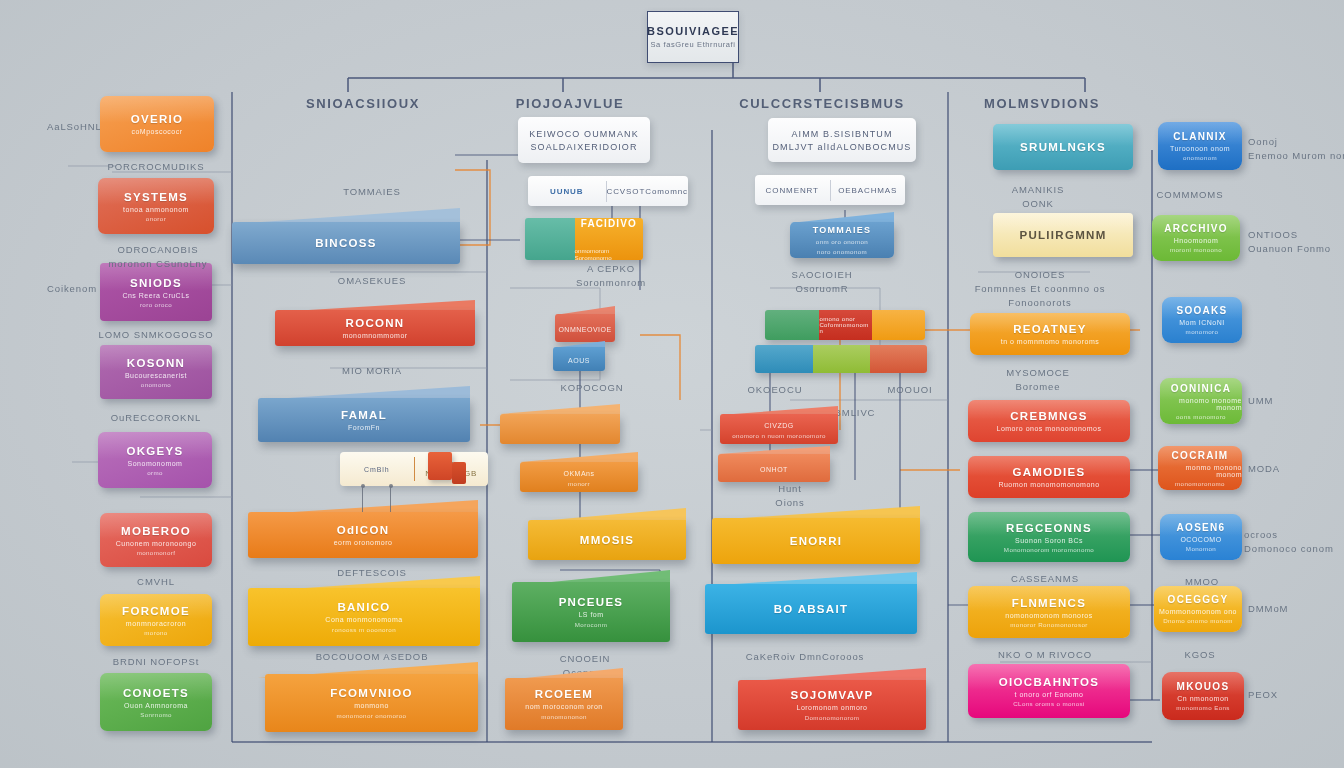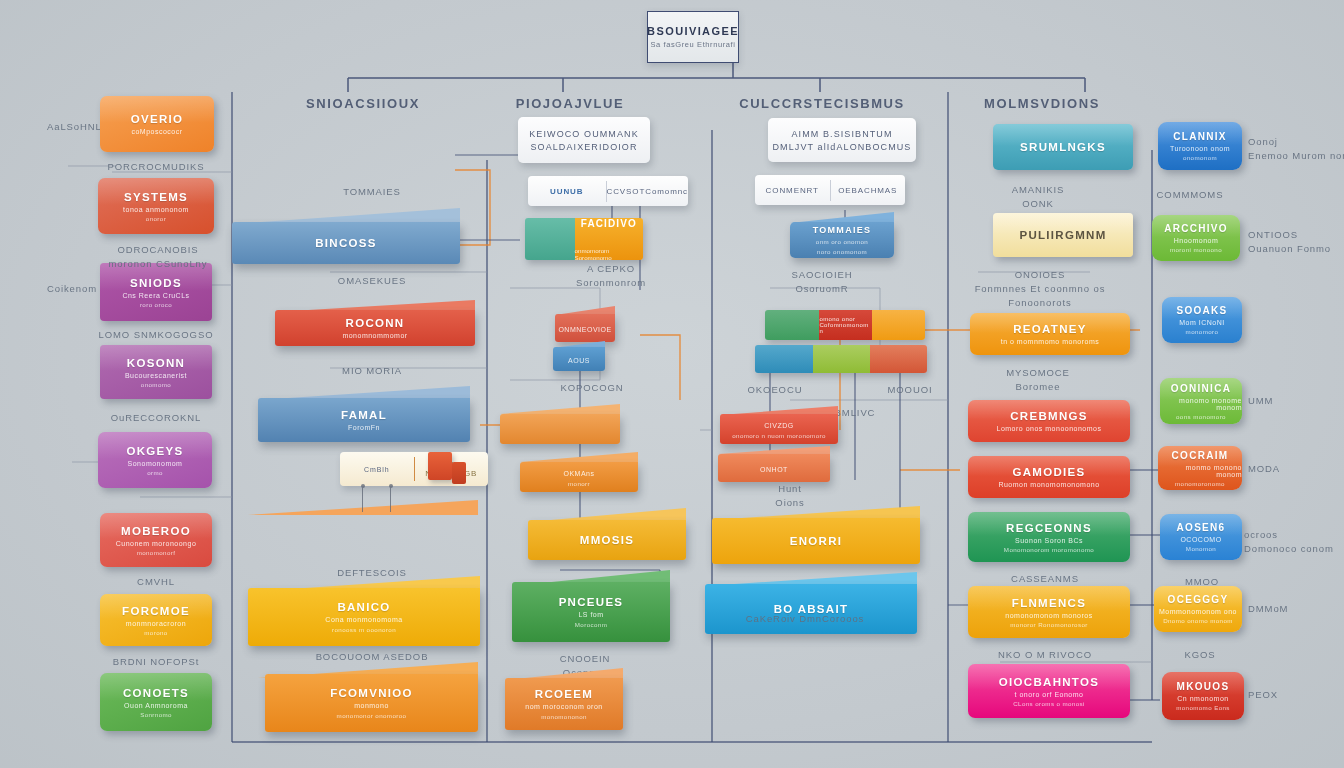--- a/index.html
+++ b/index.html
@@ -298,20 +298,24 @@
   </div>
   <div class="bar3d" style="left:258px; top:386px; width:212px; height:56px;">
     <div class="top" style="height:0;border-left:212px solid transparent;border-bottom:14px solid #9cbbd9;"></div>
     <div class="face" style="height:44px; background:linear-gradient(180deg,#7aa6cd,#5282b1);">
       <div class="t1">FAMAL</div>
       <div class="t2">ForomFn</div>
     </div>
   </div>
   <div class="bar3d" style="left:248px; top:500px; width:230px; height:58px;">
     <div class="top" style="height:0;border-left:230px solid transparent;border-bottom:15px solid #f5a55c;"></div>
+    <div class="face" style="height:46px; background:linear-gradient(180deg,#f59a47,#e87b18);">
+      <div class="t1">OdICON</div>
+      <div class="t2">eorm oronomoro</div>
+    </div>
   </div>
   <div class="bar3d" style="left:248px; top:576px; width:232px; height:70px;">
     <div class="top" style="height:0;border-left:232px solid transparent;border-bottom:16px solid #f8c94d;"></div>
     <div class="face" style="height:58px; background:linear-gradient(180deg,#f8c32c,#eeab07);">
       <div class="t1">BANICO</div>
       <div class="t2">Cona monmonomoma</div>
       <div class="t3">ronooss m ooonoron</div>
     </div>
   </div>
   <div class="bar3d" style="left:258px; top:662px; width:220px; height:70px;">
@@ -479,22 +483,30 @@
     </div>
   </div>
 
   <div class="bar3d" style="left:705px; top:572px; width:212px; height:62px;">
     <div class="top" style="height:0;border-left:212px solid transparent;border-bottom:14px solid #6cc6ec;"></div>
     <div class="face" style="height:50px;background:linear-gradient(180deg,#3cb3e6,#1c95cd);">
       <div class="t1">BO ABSAIT</div>
     </div>
   </div>
 
-  <div class="lbl" style="left:805px; top:612px;">CaKeRoiv  DmnCorooos</div>
-
+  <div class="lbl" style="left:805px; top:650px;">CaKeRoiv  DmnCorooos</div>
+
+  <div class="bar3d" style="left:738px; top:668px; width:188px; height:62px;">
+    <div class="top" style="height:0;border-left:188px solid transparent;border-bottom:14px solid #ee7468;"></div>
+    <div class="face" style="height:50px;background:linear-gradient(180deg,#ea5948,#d43a2b);">
+      <div class="t1">SOJOMVAVP</div>
+      <div class="t2">Loromonom onmoro</div>
+      <div class="t3">Domonomonorom</div>
+    </div>
+  </div>
 
   <div class="card" style="left:993px; top:124px; width:140px; height:46px; background:linear-gradient(180deg,#63bccf,#3d9db4); border-radius:5px;">
     <div class="t1">SRUMLNGKS</div>
   </div>
   <div class="lbl" style="left:1038px; top:183px; white-space:pre;">AMANIKIS
 OONK</div>
 
   <div class="card dark" style="left:993px; top:213px; width:140px; height:44px; background:linear-gradient(180deg,#fbf2d2,#f1de9c); border-radius:4px;">
     <div class="t1">PULIIRGMNM</div>
   </div>

